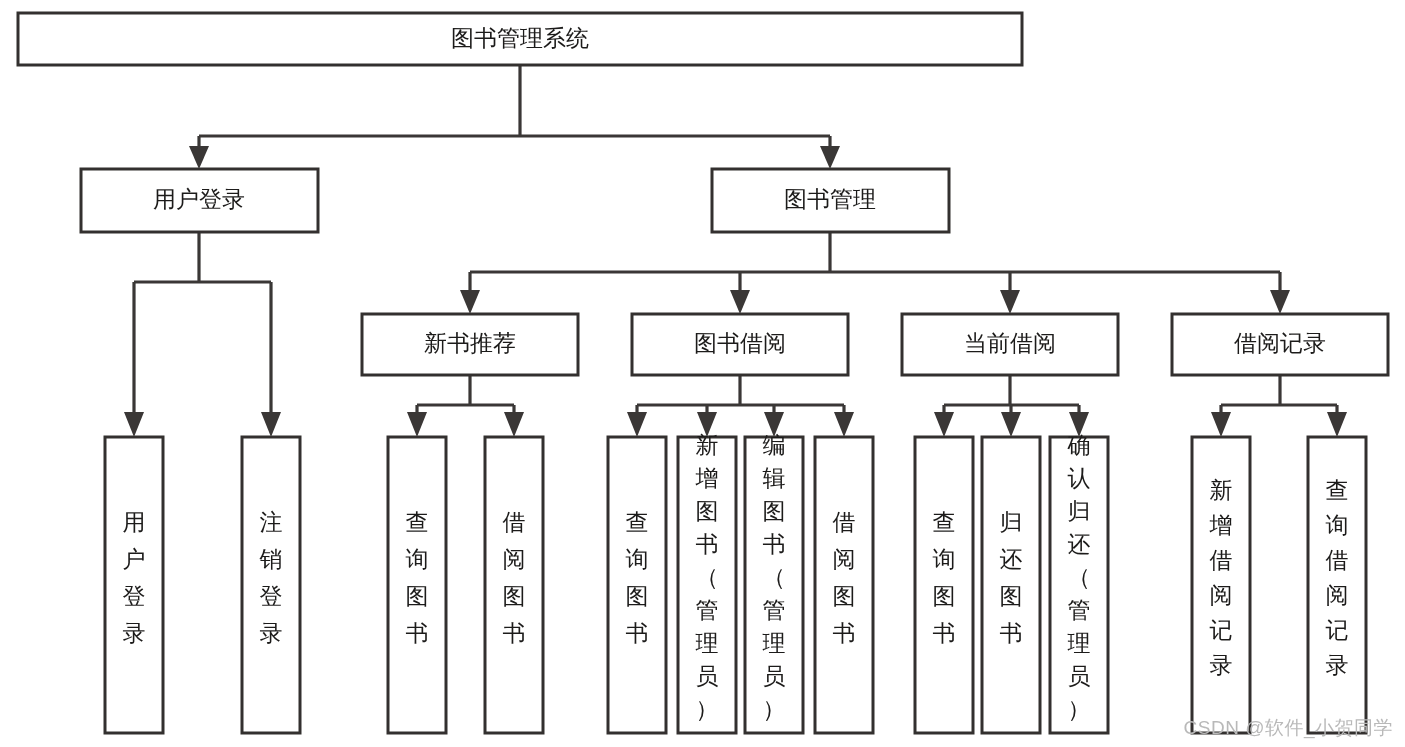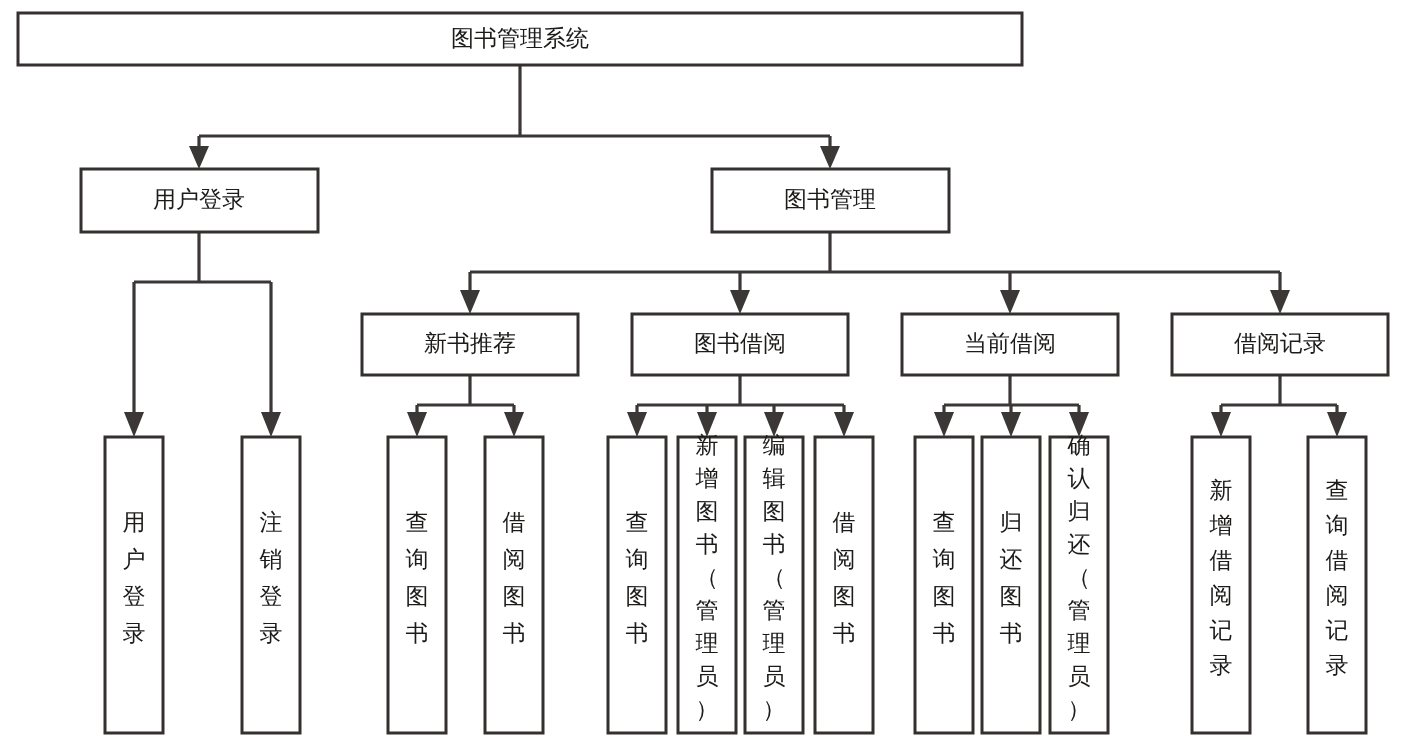--- a/index.html
+++ b/index.html
@@ -215,13 +215,14 @@
     <g>
       <rect class="node-rect" x="1192" y="437" width="58" height="296"></rect>
       <text class="node-label-vert" x="1221" y="497.5"><tspan x="1221" y="497.5" text-anchor="middle">新</tspan><tspan x="1221" y="532.5" text-anchor="middle">增</tspan><tspan x="1221" y="567.5" text-anchor="middle">借</tspan><tspan x="1221" y="602.5" text-anchor="middle">阅</tspan><tspan x="1221" y="637.5" text-anchor="middle">记</tspan><tspan x="1221" y="672.5" text-anchor="middle">录</tspan></text>
     </g>
     <g>
       <rect class="node-rect" x="1308" y="437" width="58" height="296"></rect>
       <text class="node-label-vert" x="1337" y="497.5"><tspan x="1337" y="497.5" text-anchor="middle">查</tspan><tspan x="1337" y="532.5" text-anchor="middle">询</tspan><tspan x="1337" y="567.5" text-anchor="middle">借</tspan><tspan x="1337" y="602.5" text-anchor="middle">阅</tspan><tspan x="1337" y="637.5" text-anchor="middle">记</tspan><tspan x="1337" y="672.5" text-anchor="middle">录</tspan></text>
     </g>
   </svg>
 
+  <div class="watermark">CSDN @软件_小贺同学</div>
 </div>
 
 </body></html>

